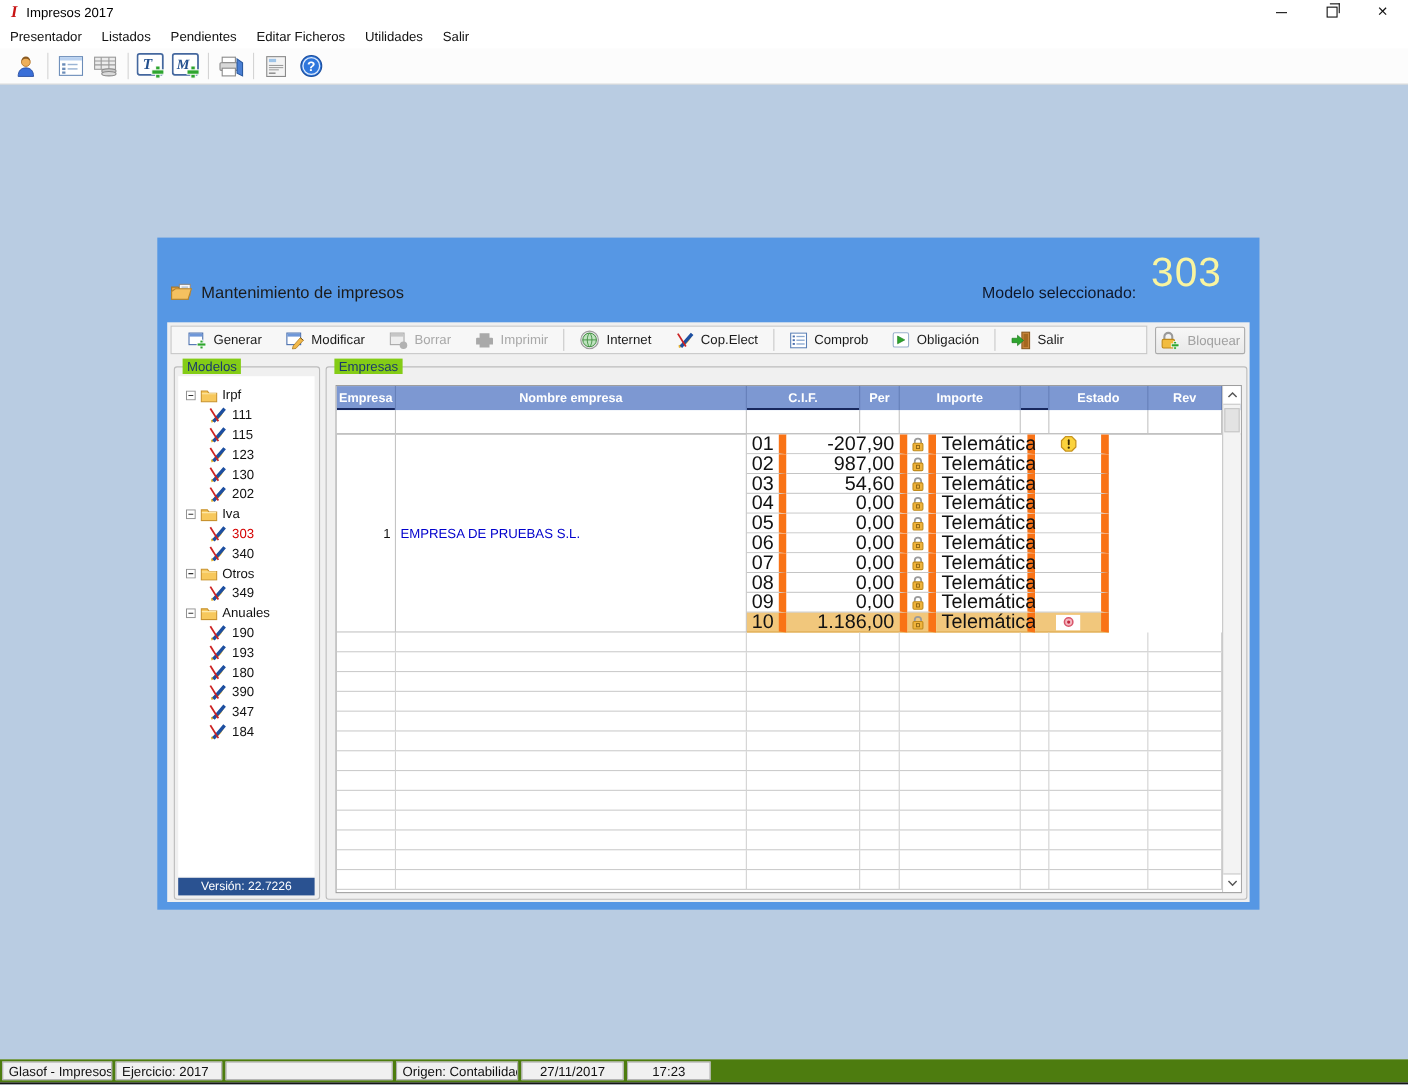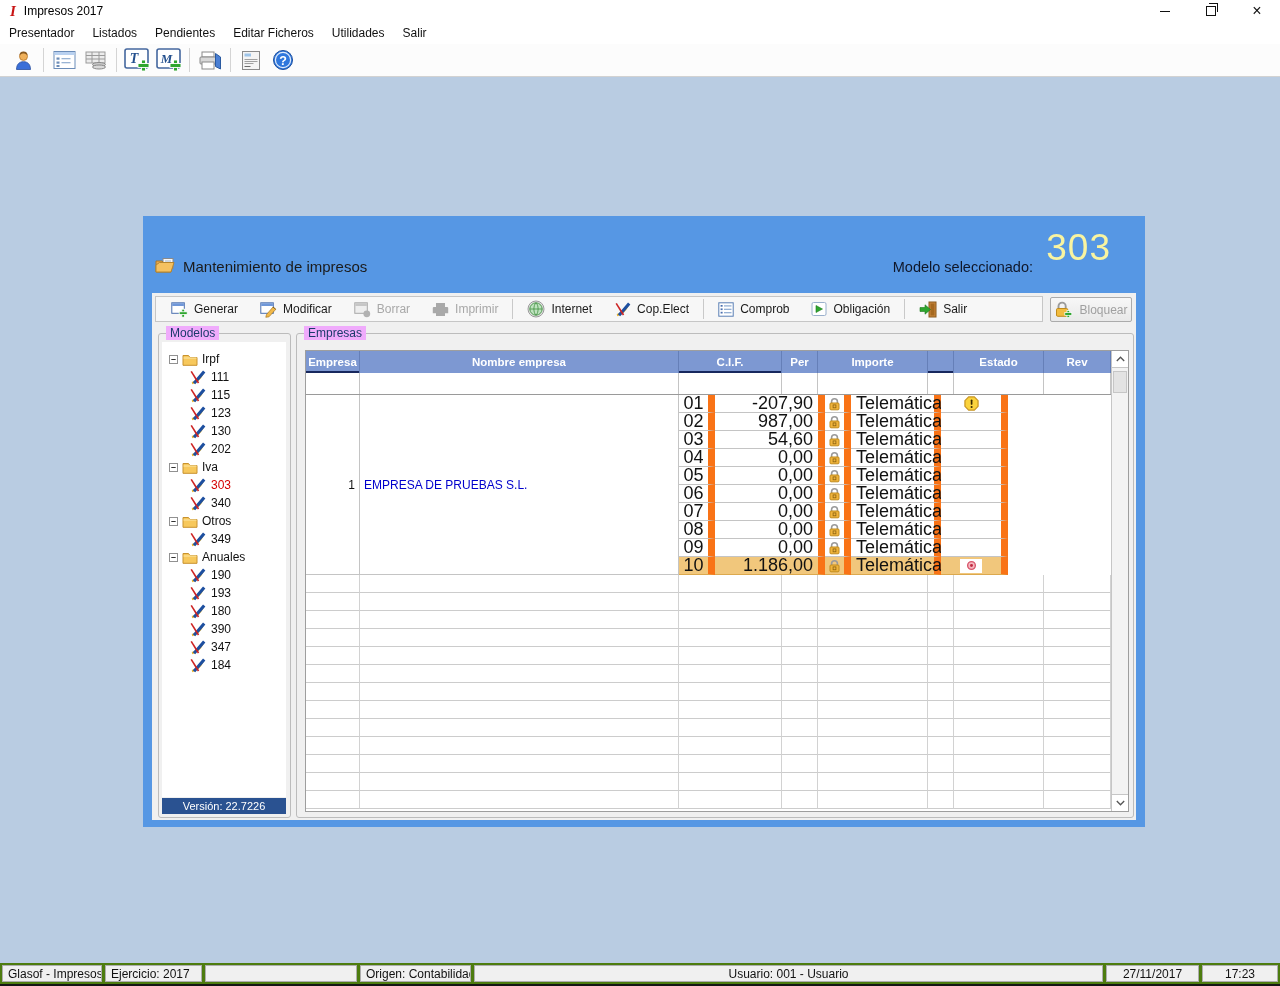--- a/index.html
+++ b/index.html
@@ -40,21 +40,21 @@
 
   
   .form-toolbar{position:absolute;left:3px;top:3px;width:888px;height:26px;background:#f7f7f7;border:1px solid #c6c6c6;display:flex;align-items:center;padding-left:4px;box-sizing:border-box}
   .ft-btn{display:flex;align-items:center;gap:6px;padding:0 11px;height:22px;font-size:12px;color:#1a1a1a}
   .ft-btn.disabled{color:#a8a8a8}
   .ft-sep{width:1px;height:20px;background:#c9c9c9;margin:0 3px}
   .lock-btn{position:absolute;left:898px;top:4px;width:80px;height:23px;border:1px solid #ababab;border-radius:2px;background:linear-gradient(#f7f7f7,#e9e9e9);display:flex;align-items:center;justify-content:center;gap:6px;font-size:12px;color:#a0a0a0}
 
   
   .groupbox{position:absolute;border:1px solid #bcbcbc;border-radius:3px}
-  .gb-label{position:absolute;top:-8px;left:7px;background:#f0abfc;padding:0 4px;font-size:12px;color:#1b3a6b}
+  .gb-label{position:absolute;top:-8px;left:7px;background:#84cc16;padding:0 4px;font-size:12px;color:#1b3a6b}
   .gb-models{left:6px;top:40px;width:131px;height:483px}
   .gb-empresas{left:144px;top:40px;width:836px;height:483px}
 
   
   .tree{position:absolute;left:3px;top:8px;width:124px;height:455px;background:#fff;overflow:hidden;padding-top:8px;box-sizing:border-box}
   .tree-row{height:18px;display:flex;align-items:center;font-size:12px;color:#111}
   .tree-row.root{padding-left:7px;gap:4px}
   .tree-row.child{padding-left:27px;gap:5px}
   .tree-row.selected .lbl{color:#d40000}
   .version-bar{position:absolute;left:3px;bottom:3px;width:124px;height:16px;background:#2a5291;color:#fff;font-size:11px;display:flex;align-items:center;justify-content:center}
@@ -904,17 +904,16 @@
 
     </div>
   </div>
 </div>
 
 <div class="statusbar">
     <div class="sb-seg" style="width: 100px;">Glasof - Impresos</div>
     <div class="sb-seg" style="width: 97px;">Ejercicio: 2017</div>
     <div class="sb-seg" style="width: 152px;"></div>
     <div class="sb-seg" style="width: 111px;">Origen: Contabilidad</div>
-    <div class="sb-seg center" style="flex: 1 1 0%;">Usuario: 001 - Usuario</div>
     <div class="sb-seg center" style="width: 93px;">27/11/2017</div>
     <div class="sb-seg center" style="width: 76px;">17:23</div>
   </div>
 <div class="bottom-edge"></div>
 
 </body></html>

